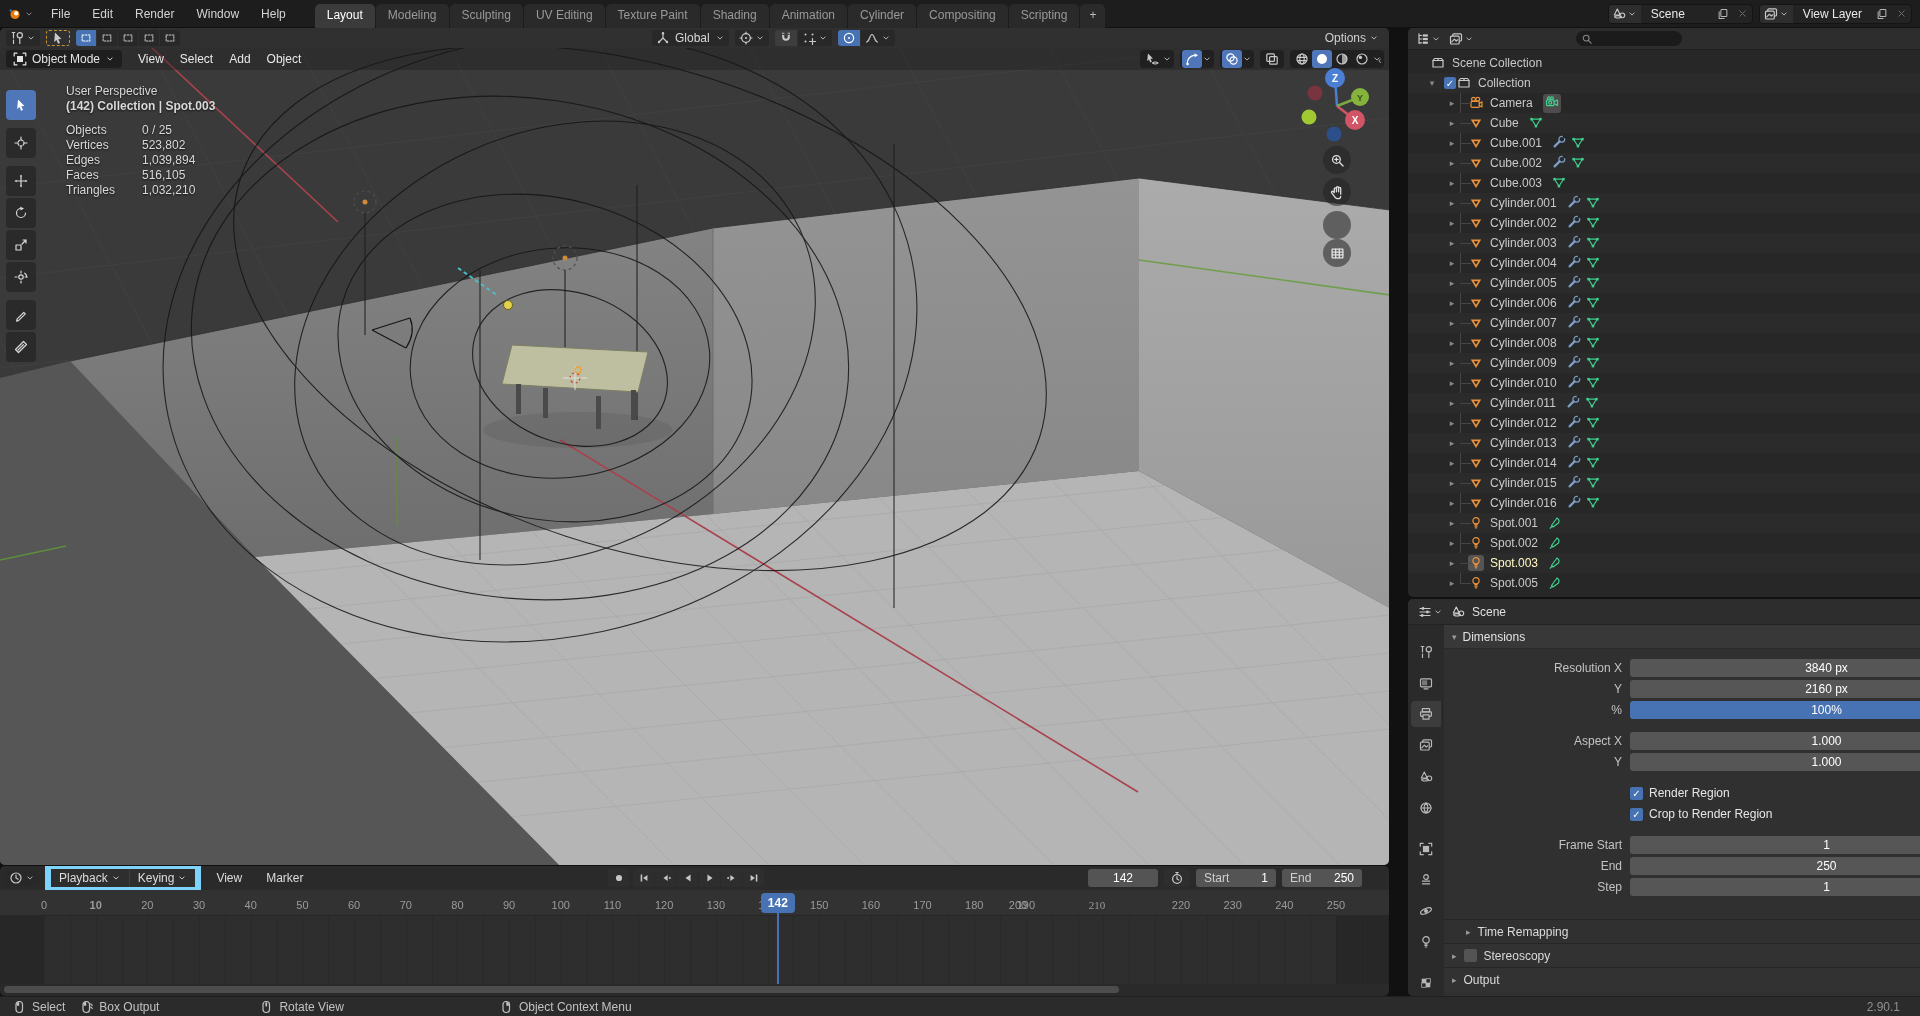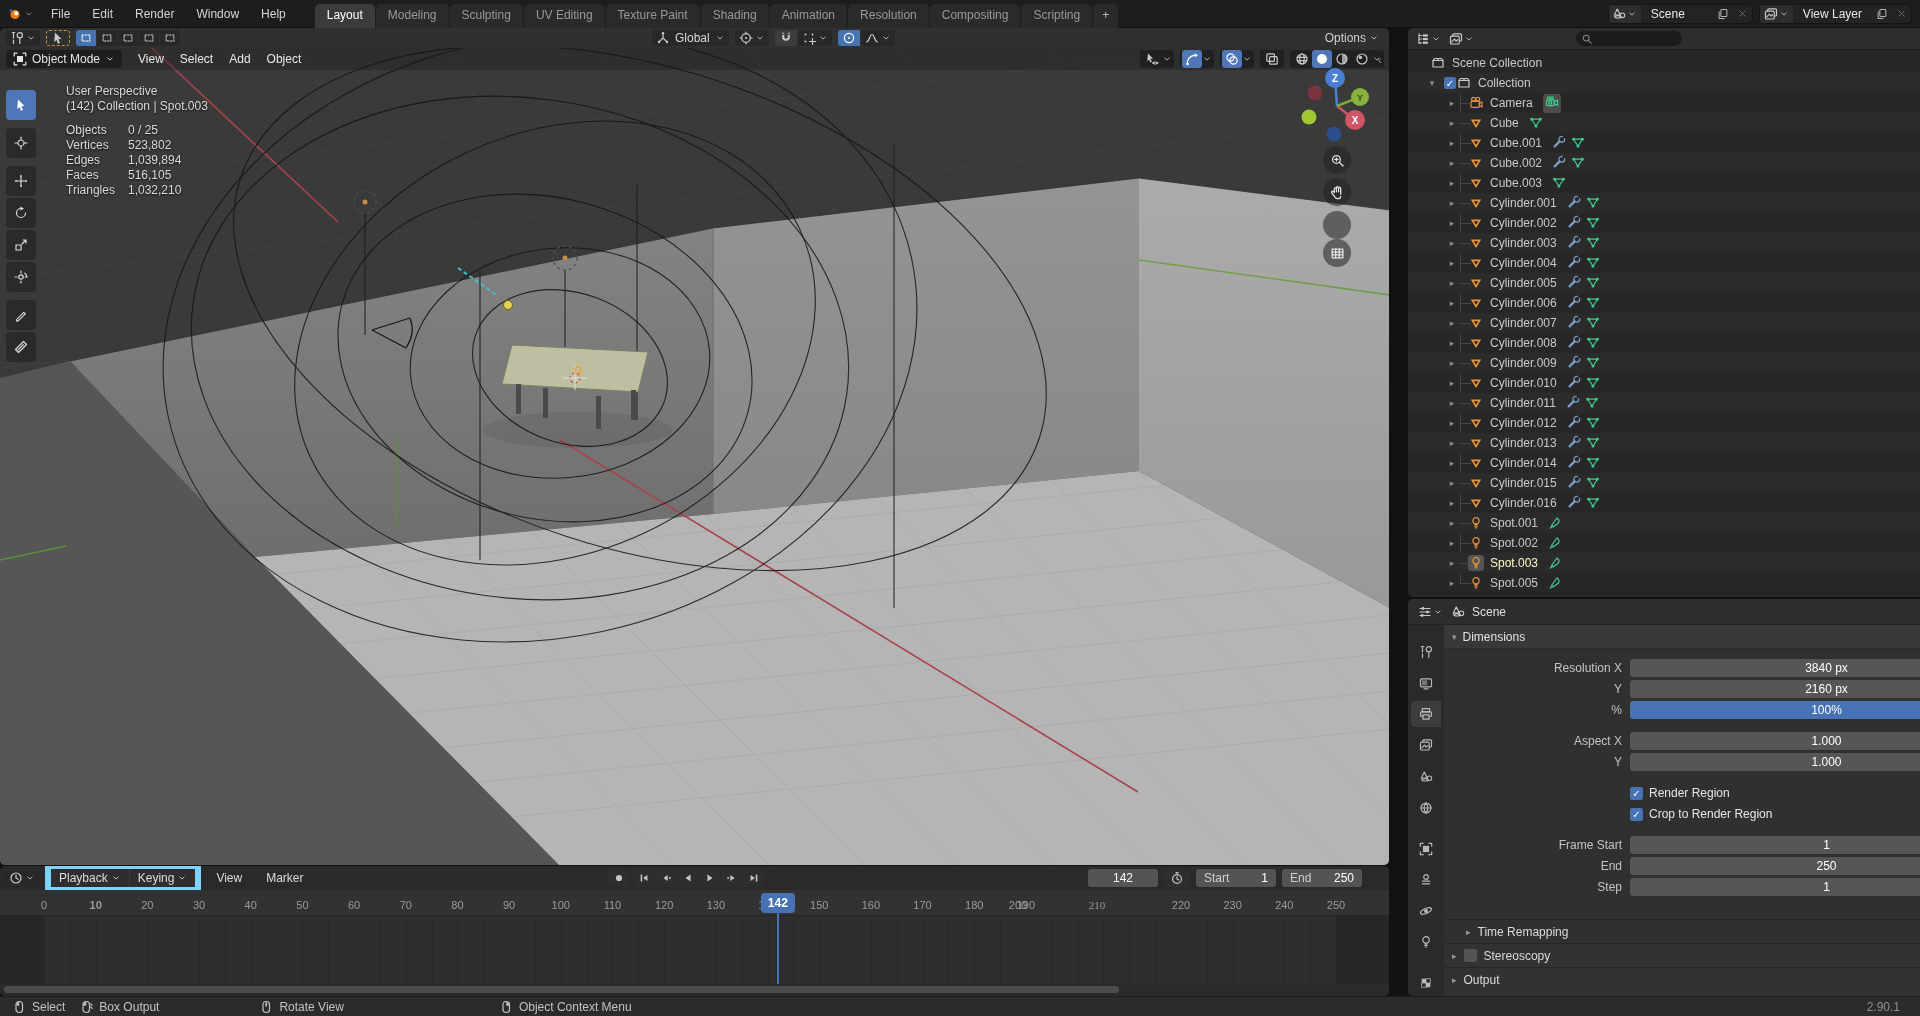--- a/index.html
+++ b/index.html
@@ -62,22 +62,22 @@
   
   #left-toolbar { position:absolute; left:6px; top:62px; display:flex; flex-direction:column;
     gap:2px; z-index:20; }
   .tool-btn { width:30px; height:30px; border-radius:4px; background:rgba(40,40,40,0.85);
     display:flex; align-items:center; justify-content:center; color:#d8d8d8; }
   .tool-btn.active { background:#4f76b8; color:#fff; }
   .tool-gap { height:4px; }
   
   #vp-overlay-text { position:absolute; left:66px; top:56px; z-index:15; color:#d9d9d9;
     text-shadow:0 1px 2px rgba(0,0,0,0.65); line-height:15px; font-size:12px; }
-  #vp-overlay-text .ctx { margin-top:0px; }
-  #stats-table { margin-top:9px; display:grid; grid-template-columns:62px auto; 
+  #vp-overlay-text .ctx { margin-top:0px;font-weight:bold; }
+  #stats-table { margin-top:9px; display:grid; grid-template-columns:62px auto; column-gap:14px;
     row-height:15px; }
   
   #nav-gizmo { position:absolute; left:1292px; top:36px; z-index:20; }
   .vnav-btn { position:absolute; width:28px; height:28px; border-radius:50%;
     background:rgba(35,35,35,0.55); display:flex; align-items:center; justify-content:center;
     color:#e2e2e2; z-index:20; left:1323px; }
   #vp-collapse { position:absolute; left:1378px; top:26px; color:#9a9a9a; z-index:20; font-size:11px; }
   
   #timeline-editor { position:absolute; left:0; right:0; bottom:0; height:130px; border-radius:5px;
     overflow:hidden; background:#2a2a2a; }
@@ -216,21 +216,21 @@
       <div class="tmenu">Help</div>
     </div>
   <div id="workspace-tabs">
       <div class="wtab active">Layout</div>
       <div class="wtab">Modeling</div>
       <div class="wtab">Sculpting</div>
       <div class="wtab">UV Editing</div>
       <div class="wtab">Texture Paint</div>
       <div class="wtab">Shading</div>
       <div class="wtab">Animation</div>
-      <div class="wtab">Resolution</div>
+      <div class="wtab">Cylinder</div>
       <div class="wtab">Compositing</div>
       <div class="wtab">Scripting</div>
       <div class="wtab add">+</div>
     </div>
   <div id="topbar-right">
     <div class="id-widget">
       <span class="icell">
           <span class="ic">
             <svg width="13" height="13" viewBox="0 0 14 14">
               <path d="M4.6,2.2 L7.8,8.6 H1.4 Z" fill="none" stroke="currentColor" stroke-width="1.2" stroke-linecap="round" stroke-linejoin="round"></path>

